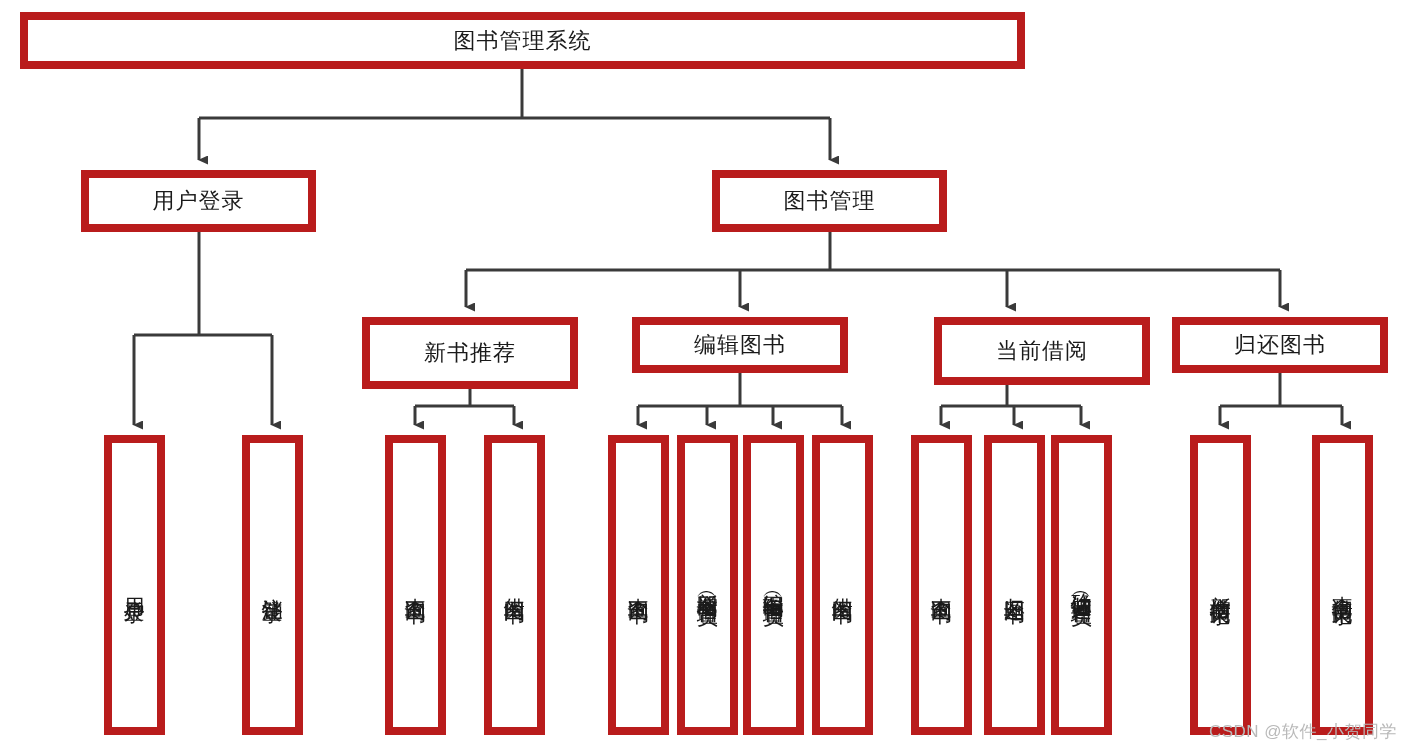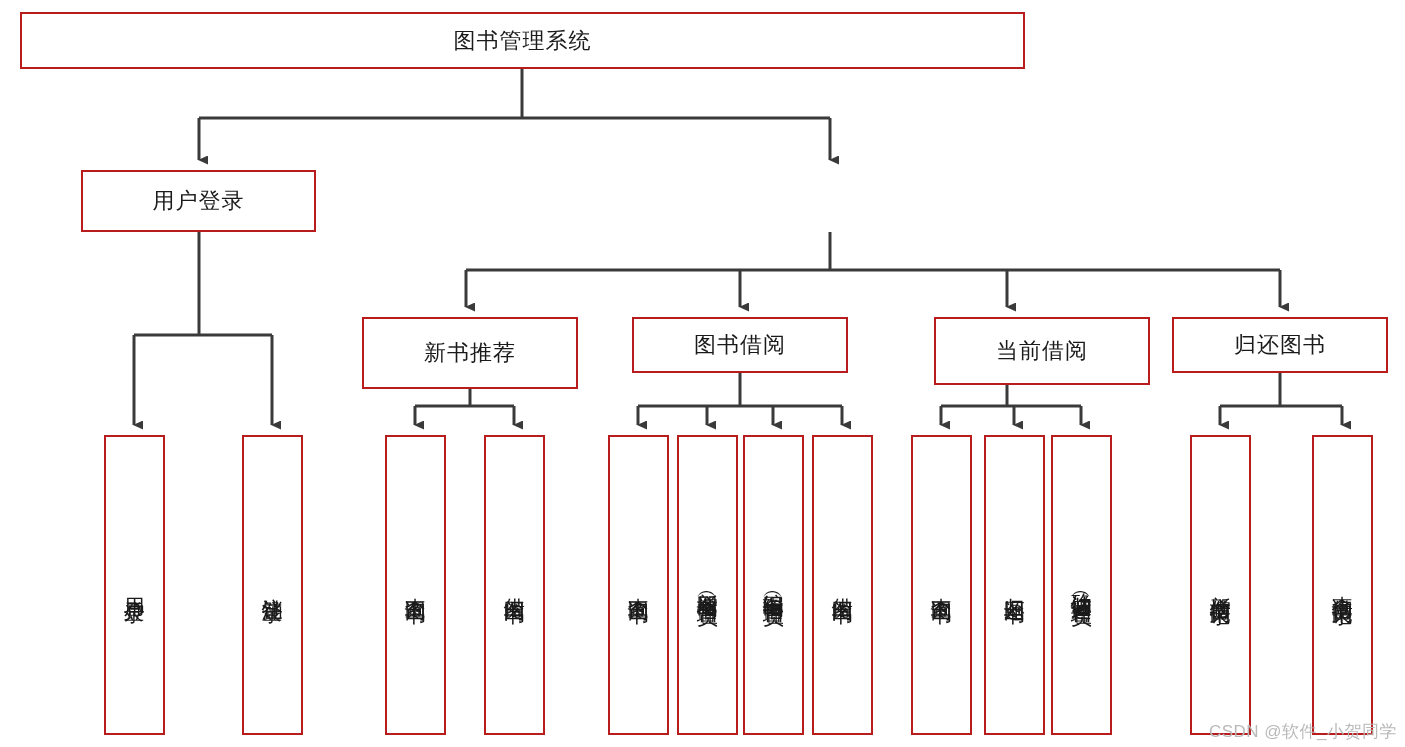--- a/index.html
+++ b/index.html
@@ -21,21 +21,21 @@
     position: absolute;
     left: 0;
     top: 0;
     width: 1405px;
     height: 747px;
   }
   .node-box {
     position: absolute;
     box-sizing: border-box;
     background: #ffffff;
-    border: 2px solid #b91c1c;
+    border: 8px solid #b91c1c;
     display: flex;
     align-items: center;
     justify-content: center;
     color: #1a1a1a;
   }
   .node-box.horiz {
     font-size: 22px;
     letter-spacing: 1px;
   }
   .node-label-h {
@@ -135,26 +135,29 @@
     </g>
   </svg>
 
   <div class="node-box horiz" style="left:20px; top:12px; width:1005px; height:57px;">
     <span class="node-label-h">图书管理系统</span>
   </div>
 
   <div class="node-box horiz" style="left:81px; top:170px; width:235px; height:62px;">
     <span class="node-label-h">用户登录</span>
   </div>
+  <div class="node-box horiz" style="left:712px; top:170px; width:235px; height:62px;">
+    <span class="node-label-h">图书管理</span>
+  </div>
 
   <div class="node-box horiz" style="left:362px; top:317px; width:216px; height:72px;">
     <span class="node-label-h">新书推荐</span>
   </div>
   <div class="node-box horiz" style="left:632px; top:317px; width:216px; height:56px;">
-    <span class="node-label-h">图书借阅</span>
+    <span class="node-label-h">编辑图书</span>
   </div>
   <div class="node-box horiz" style="left:902px; top:317px; width:216px; height:68px;margin-left:32px;">
     <span class="node-label-h">当前借阅</span>
   </div>
   <div class="node-box horiz" style="left:1172px; top:317px; width:216px; height:56px;">
     <span class="node-label-h">归还图书</span>
   </div>
 
   <div class="node-box vert" style="left:104px; top:435px; width:61px; height:300px;">
     <span class="node-label-v">用户登录</span>

